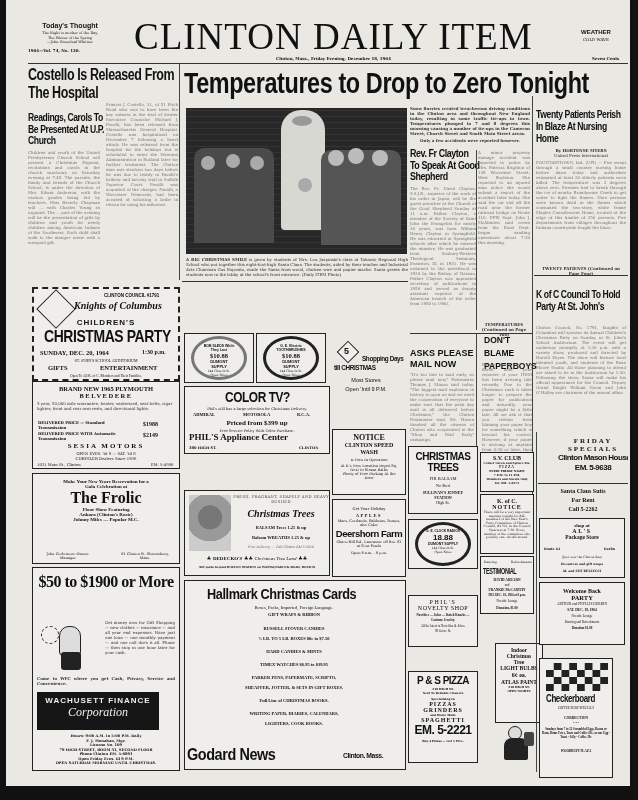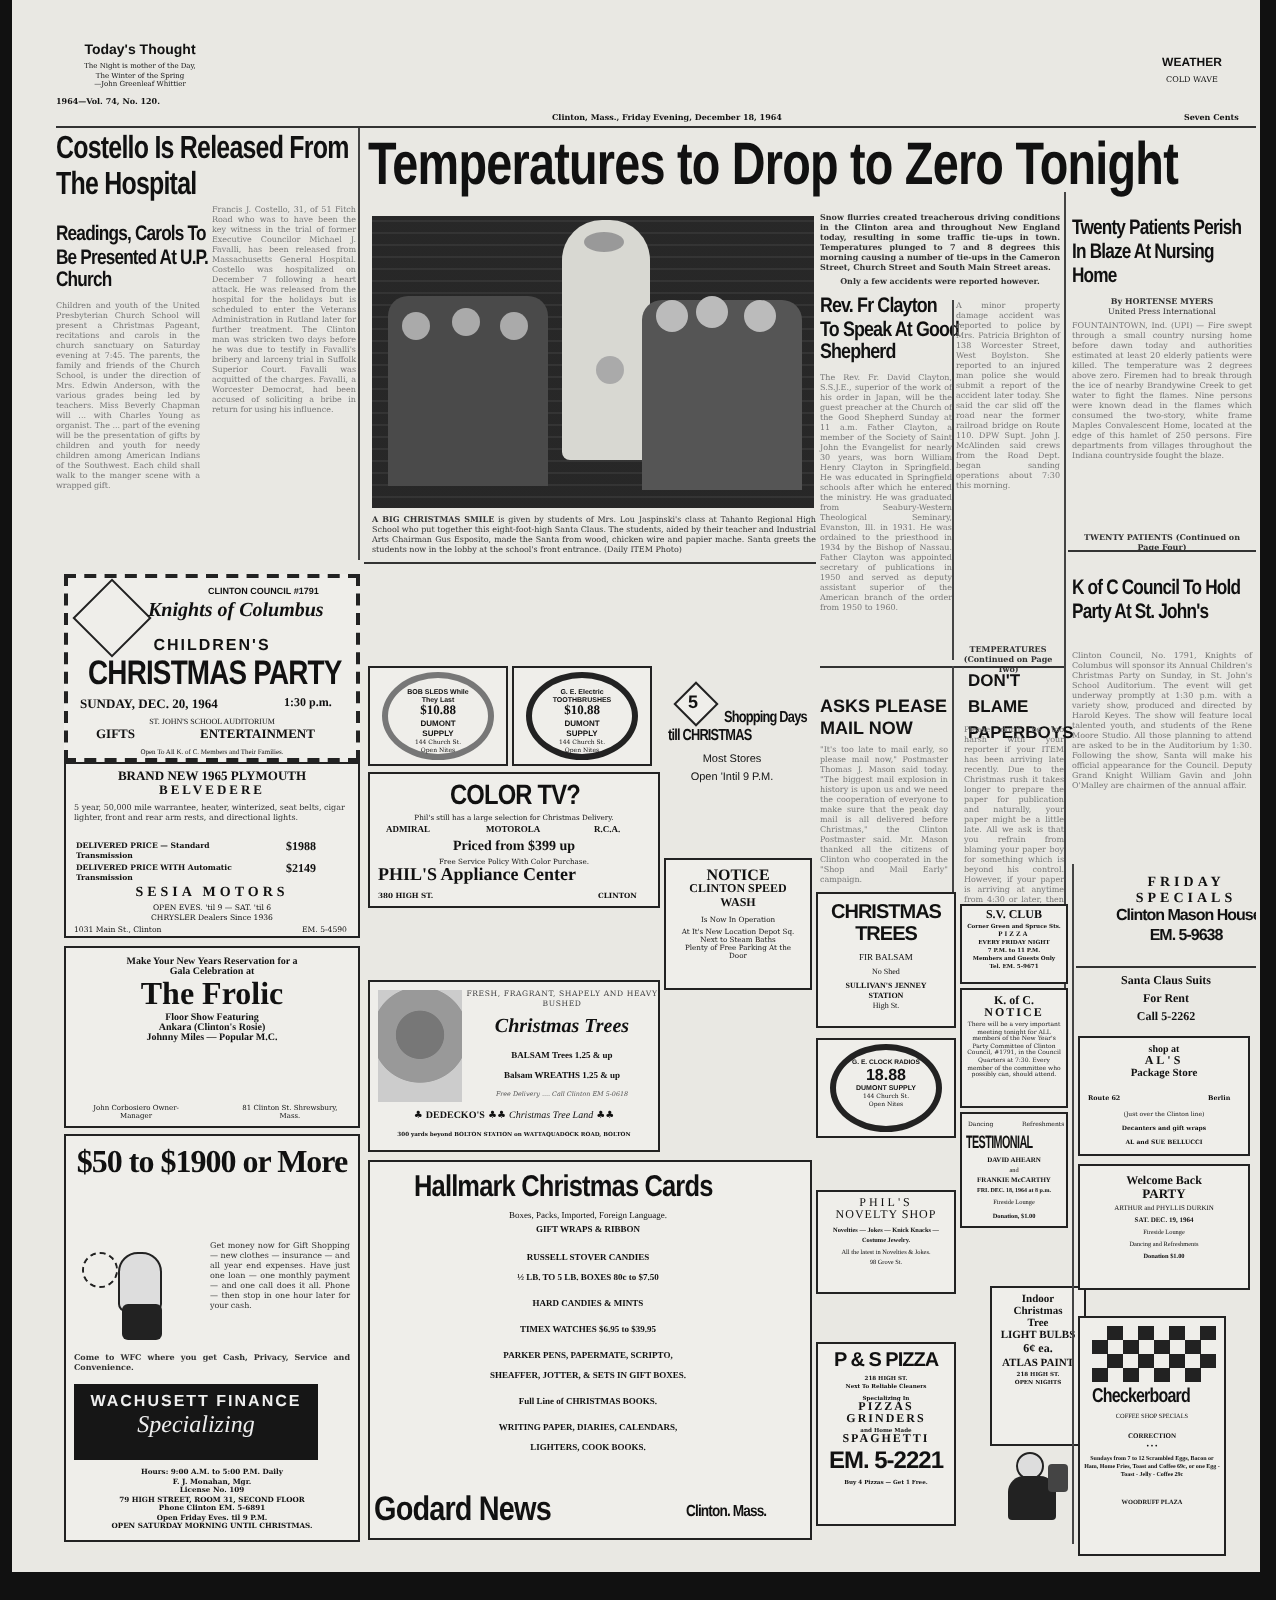--- a/index.html
+++ b/index.html
@@ -24,20 +24,21 @@
 
 <div class="page">
 
   <div class="abs" style="left:22px;top:22px;width:84px;">
     <div class="sans c" style="font-size:7px;font-weight:bold;">Today's Thought</div>
     <div class="c" style="font-size:3.5px;line-height:4.5px;margin-top:2px;">The Night is mother of the Day,</div>
     <div class="c" style="font-size:3.5px;line-height:4.5px;">The Winter of the Spring</div>
     <div class="c" style="font-size:3.5px;line-height:4.5px;">—John Greenleaf Whittier</div>
     <div style="font-size:4px;font-weight:bold;margin-top:3px;">1964—Vol. 74, No. 120.</div>
   </div>
+  <div class="abs serif" style="left:128px;top:17px;width:380px;font-size:37px;letter-spacing:1px;line-height:40px;white-space:nowrap;">CLINTON DAILY ITEM</div>
   <div class="abs" style="left:270px;top:56px;font-size:4px;font-weight:bold;white-space:nowrap;">Clinton, Mass., Friday Evening, December 18, 1964</div>
   <div class="abs c" style="left:560px;top:29px;width:60px;">
     <div class="sans bold" style="font-size:6px;">WEATHER</div>
     <div style="font-size:4px;margin-top:2px;">COLD WAVE</div>
   </div>
   <div class="abs" style="left:586px;top:56px;font-size:4px;font-weight:bold;">Seven Cents</div>
   <div class="rule-h" style="left:22px;top:63px;width:600px;"></div>
 
   <div class="abs cond" style="left:178px;top:64px;width:460px;font-size:30px;line-height:38px;white-space:nowrap;transform:scaleX(0.78);">Temperatures to Drop to Zero Tonight</div>
 
@@ -135,21 +136,21 @@
     <div class="serif bold" style="font-size:16px;line-height:20px;margin-top:4px;letter-spacing:-0.5px;">$50 to $1900 or More</div>
     <div class="abs" style="left:8px;top:50px;width:48px;height:56px;">
       <div class="abs" style="left:18px;top:8px;width:22px;height:30px;background:#ddd;border:1px solid #222;border-radius:10px 10px 4px 4px;"></div>
       <div class="abs" style="left:20px;top:34px;width:20px;height:18px;background:#222;border-radius:3px;"></div>
       <div class="abs" style="left:0;top:8px;width:18px;height:18px;border-radius:50%;border:1px dashed #222;"></div>
     </div>
     <div class="tiny" style="position:absolute;left:72px;top:52px;width:70px;">Get money now for Gift Shopping — new clothes — insurance — and all year end expenses. Have just one loan — one monthly payment — and one call does it all. Phone — then stop in one hour later for your cash.</div>
     <div class="tiny" style="position:absolute;left:4px;top:108px;width:138px;font-weight:bold;">Come to WFC where you get Cash, Privacy, Service and Convenience.</div>
     <div class="abs" style="left:4px;top:124px;width:122px;height:38px;background:#161616;color:#eee;">
       <div class="sans bold" style="font-size:8px;letter-spacing:1px;margin-top:4px;">WACHUSETT FINANCE</div>
-      <div class="serif" style="font-size:12px;font-style:italic;line-height:14px;">Specializing</div>
+      <div class="serif" style="font-size:12px;font-style:italic;line-height:14px;">Corporation</div>
     </div>
     <div style="position:absolute;left:0;top:166px;width:146px;font-size:3.6px;line-height:4.5px;font-weight:bold;">
       <div>Hours: 9:00 A.M. to 5:00 P.M. Daily</div>
       <div>F. J. Monahan, Mgr.</div>
       <div>License No. 109</div>
       <div>79 HIGH STREET, ROOM 31, SECOND FLOOR</div>
       <div>Phone Clinton EM. 5-6891</div>
       <div>Open Friday Eves. til 9 P.M.</div>
       <div>OPEN SATURDAY MORNING UNTIL CHRISTMAS.</div>
     </div>
@@ -215,20 +216,28 @@
     <div style="position:absolute;left:2px;top:64px;width:140px;font-size:5px;white-space:nowrap;">
       <span>♣</span>
       <b class="serif">DEDECKO'S</b>
       <span>♣♣</span>
       <i class="serif">Christmas Tree Land</i>
       <span>♣♣</span>
     </div>
     <div style="position:absolute;left:0;top:74px;width:144px;font-size:2.8px;font-weight:bold;">300 yards beyond BOLTON STATION on WATTAQUADOCK ROAD, BOLTON</div>
   </div>
 
+  <div class="box" style="left:326px;top:499px;width:74px;height:78px;">
+    <div style="font-size:3.8px;margin-top:6px;">Get Your Holiday</div>
+    <div class="serif bold" style="font-size:4.5px;letter-spacing:1.5px;margin-top:2px;">APPLES</div>
+    <div style="font-size:3.5px;padding:1px 4px;">Macs, Cortlands, Baldwins, Romes, also Cider</div>
+    <div class="cond" style="font-size:9.5px;line-height:12px;white-space:nowrap;">Deershorn Farm</div>
+    <div style="font-size:3.5px;padding:0 3px;">Chace Hill Rd., Lancaster off Rte. 62 at Four Ponds</div>
+    <div style="font-size:3.5px;margin-top:3px;">Open 8 a.m. - 8 p.m.</div>
+  </div>
 
   <div class="box" style="left:178px;top:580px;width:222px;height:190px;">
     <div class="cond" style="position:absolute;left:22px;top:4px;font-size:15px;white-space:nowrap;transform:scaleX(0.85);">Hallmark Christmas Cards</div>
     <div style="position:absolute;left:0;top:24px;width:218px;font-size:4.5px;line-height:10px;" class="serif">
       <div style="line-height:6px;">Boxes, Packs, Imported, Foreign Language.</div>
       <div class="bold" style="line-height:8px;">GIFT WRAPS &amp; RIBBON</div>
       <div class="bold" style="margin-top:5px;line-height:10px;">RUSSELL STOVER CANDIES</div>
       <div class="bold" style="line-height:10px;">½ LB. TO 5 LB. BOXES 80c to $7.50</div>
       <div class="bold" style="margin-top:3px;line-height:10px;">HARD CANDIES &amp; MINTS</div>
       <div class="bold" style="margin-top:3px;line-height:10px;">TIMEX WATCHES $6.95 to $39.95</div>

